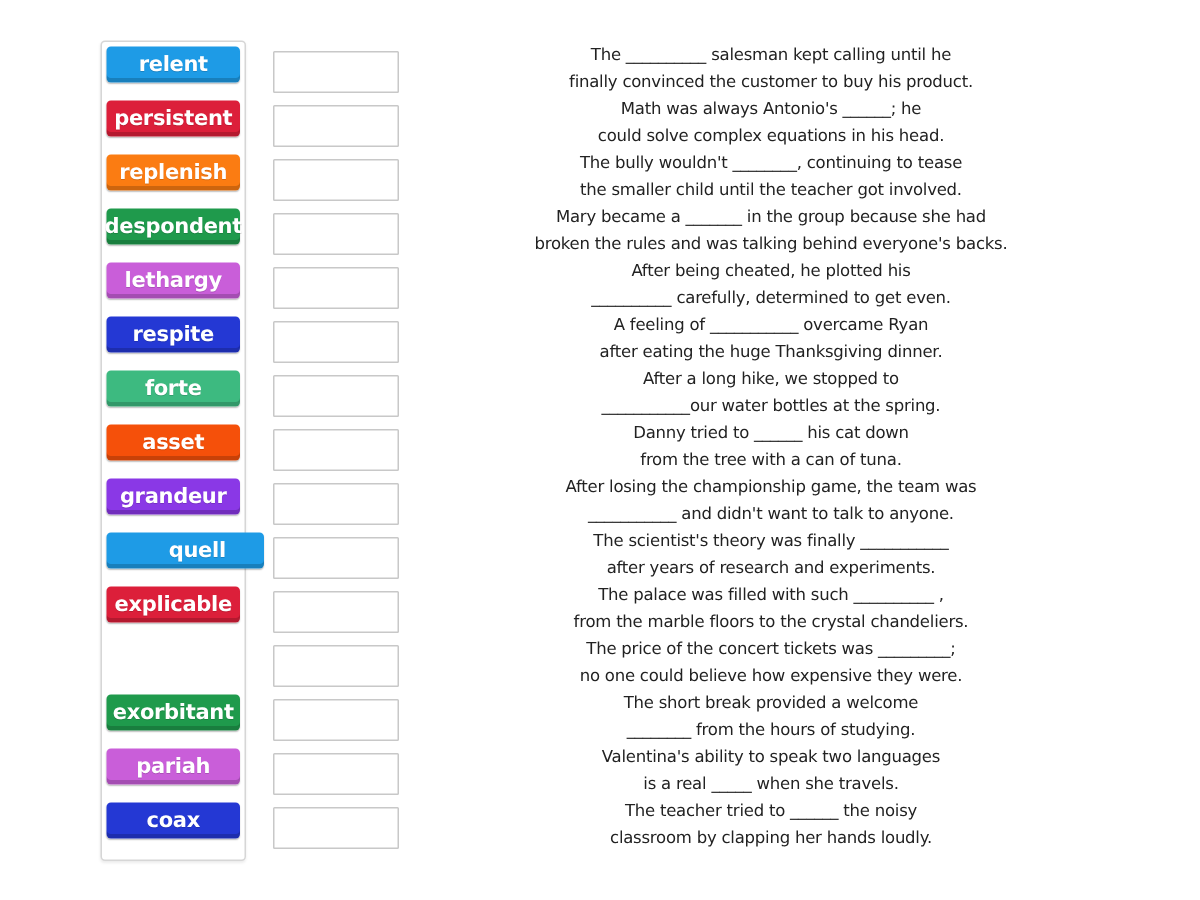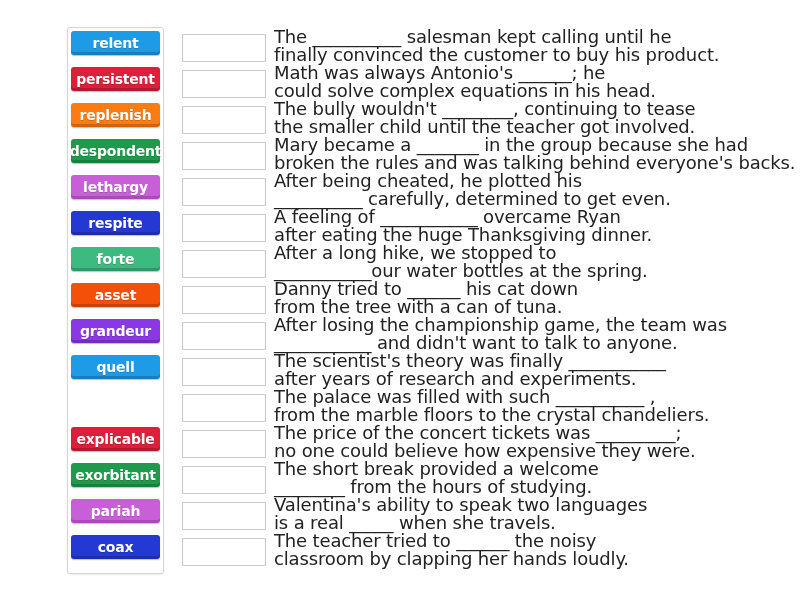--- a/index.html
+++ b/index.html
@@ -16,39 +16,39 @@
     box-shadow: inset 0 -3px 0 rgba(0,0,0,0.18), 0 1px 1px rgba(0,0,0,0.25);
     text-shadow: 0 1px 0 rgba(0,0,0,0.15);
     cursor: grab; letter-spacing: -0.2px;
   }
   .drop {
     position: absolute; left: 182px; width: 82px; height: 26px;
     border: 1px solid #c8c8c8; background: #fff; border-radius: 1px;
   }
   .sentence {
     position: absolute; left: 274px; width: 480px;
-    font-size: 18px; line-height: 18px; color: #222; letter-spacing: -0.15px;
+    font-size: 11px; line-height: 18px; color: #222; letter-spacing: -0.15px; text-align: center;
   }
   .sentence span { display: block; white-space: nowrap; }
 </style>
 </head>
 <body>
 
 <div class="bank">
   <div class="tile" style="top: 3px; background: linear-gradient(rgb(30, 155, 230) 0%, rgb(30, 155, 230) 100%);">relent</div>
   <div class="tile" style="top: 75px; background: linear-gradient(rgb(251, 124, 18) 0%, rgb(251, 124, 18) 100%);">replenish</div>
   <div class="tile" style="top: 39px; background: linear-gradient(rgb(220, 31, 58) 0%, rgb(220, 31, 58) 100%);">persistent</div>
   <div class="tile" style="top: 111px; background: linear-gradient(rgb(31, 154, 76) 0%, rgb(31, 154, 76) 100%);">despondent</div>
   <div class="tile" style="top: 147px; background: linear-gradient(rgb(201, 94, 217) 0%, rgb(201, 94, 217) 100%);">lethargy</div>
   <div class="tile" style="top: 183px; background: linear-gradient(rgb(36, 56, 212) 0%, rgb(36, 56, 212) 100%);">respite</div>
   <div class="tile" style="top: 219px; background: linear-gradient(rgb(61, 186, 128) 0%, rgb(61, 186, 128) 100%);">forte</div>
   <div class="tile" style="top: 255px; background: linear-gradient(rgb(245, 80, 10) 0%, rgb(245, 80, 10) 100%);">asset</div>
   <div class="tile" style="top: 291px; background: linear-gradient(rgb(138, 56, 230) 0%, rgb(138, 56, 230) 100%);">grandeur</div>
-  <div class="tile" style="top: 327px; background: linear-gradient(rgb(30, 155, 230) 0%, rgb(30, 155, 230) 100%);">quell</div>
-  <div class="tile" style="top: 363px; background: linear-gradient(rgb(220, 31, 58) 0%, rgb(220, 31, 58) 100%); margin-top: 36px;">explicable</div>
+  <div class="tile" style="top: 327px; background: linear-gradient(rgb(30, 155, 230) 0%, rgb(30, 155, 230) 100%); padding-left: 16px;">quell</div>
+  <div class="tile" style="top: 363px; background: linear-gradient(rgb(220, 31, 58) 0%, rgb(220, 31, 58) 100%);">explicable</div>
   <div class="tile" style="top: 435px; background: linear-gradient(rgb(31, 154, 76) 0%, rgb(31, 154, 76) 100%); text-align: center;">exorbitant</div>
   <div class="tile" style="top: 471px; background: linear-gradient(rgb(201, 94, 217) 0%, rgb(201, 94, 217) 100%);">pariah</div>
   <div class="tile" style="top: 507px; background: linear-gradient(rgb(36, 56, 212) 0%, rgb(36, 56, 212) 100%); text-align: right;">coax</div>
 </div>
 
 <div>
   <div class="drop" style="top:34px"></div>
   <div class="drop" style="top:70px"></div>
   <div class="drop" style="top:106px"></div>
   <div class="drop" style="top:142px"></div>

